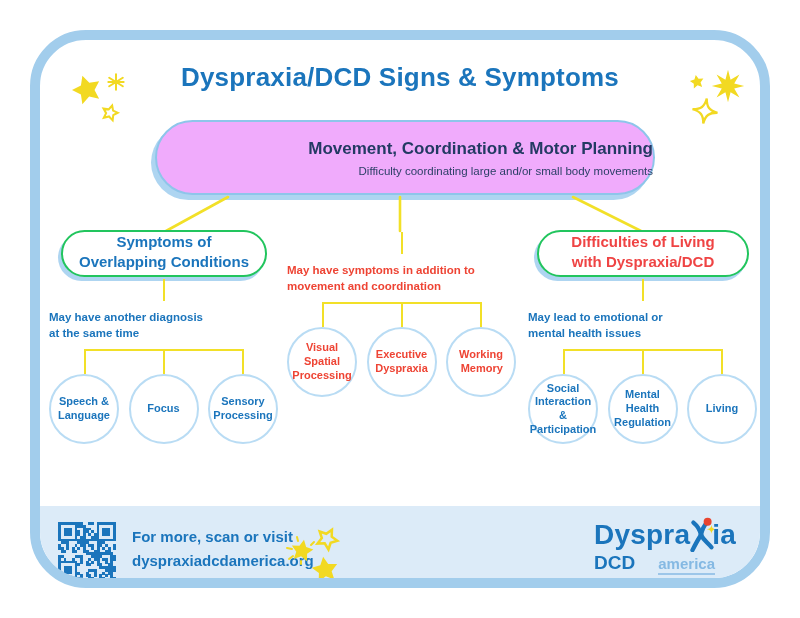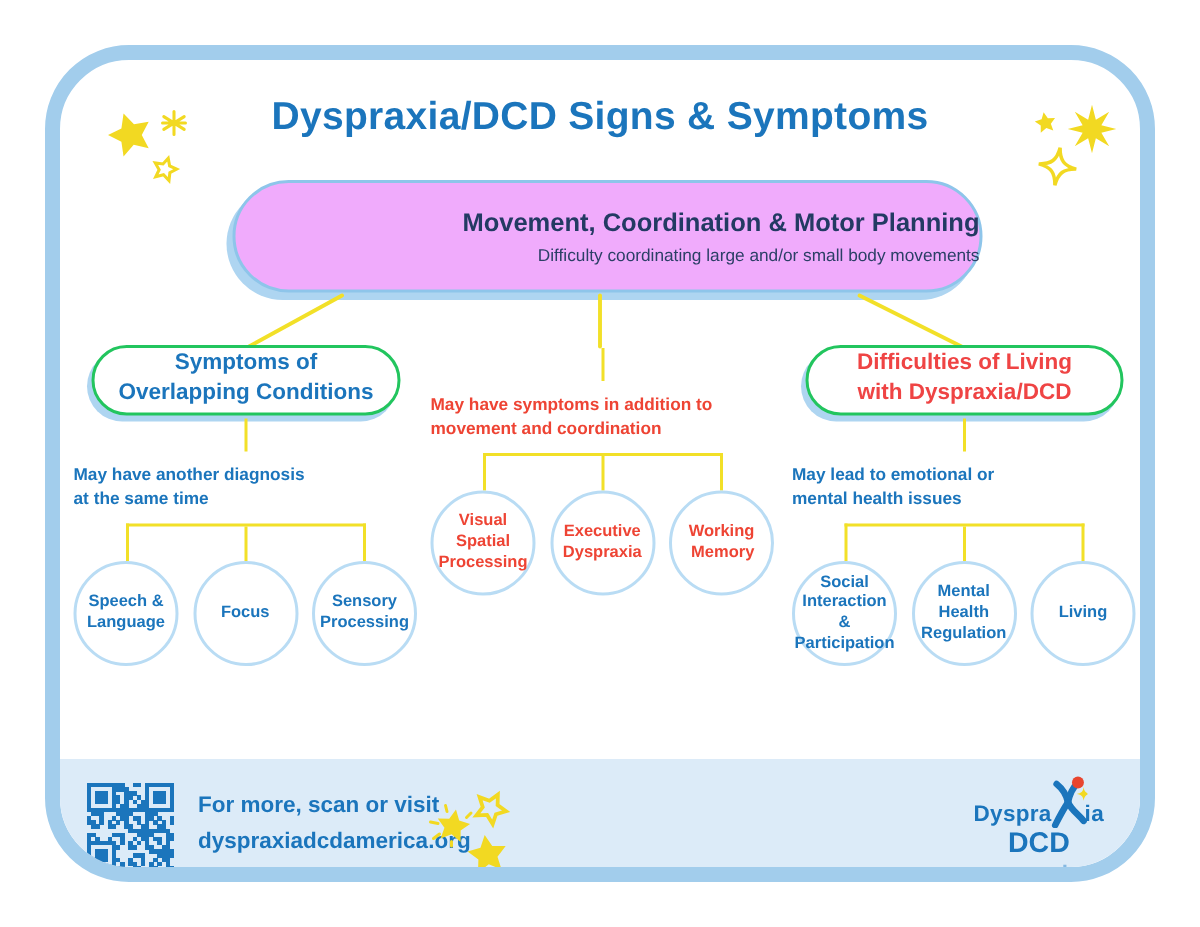--- a/index.html
+++ b/index.html
@@ -39,23 +39,23 @@
           border:2px solid #b9dcf4;display:flex;align-items:center;justify-content:center;
           text-align:center;font-size:11px;font-weight:800;line-height:1.25;white-space:pre-line;}
 
   .footer{position:absolute;left:0;bottom:0;width:720px;height:72px;background:#dcebf8;}
   .qr{position:absolute;left:18px;top:16px;width:58px;height:58px;}
   .scan-text{position:absolute;left:92px;top:19px;font-size:15px;font-weight:600;
              color:#1b75bc;line-height:1.6;}
   .scan-text a{color:#1b75bc;text-decoration:none;}
   .footer-stars{position:absolute;left:235px;top:8px;}
   .logo{position:absolute;right:24px;top:10px;color:#1b75bc;}
-  .logo-line1{display:flex;align-items:flex-end;font-size:15px;font-weight:800;letter-spacing:.2px;}
+  .logo-line1{display:flex;align-items:flex-end;font-size:28px;font-weight:800;letter-spacing:.2px;}
   .logo-line1 svg{margin:0 -2px -1px;}
-  .logo-line2{display:flex;align-items:baseline;margin-top:1px;flex-direction:column;}
+  .logo-line2{display:flex;align-items:baseline;margin-top:1px;}
   .logo-dcd{font-size:19px;font-weight:800;}
   .logo-america{font-size:15px;font-weight:700;color:#85b9e3;border-bottom:2.5px solid #9cc6e9;
                 margin-left:23px;padding-bottom:1px;}
 </style>
 </head>
 <body>
 
 <div class="stage">
   <div class="card">
 

